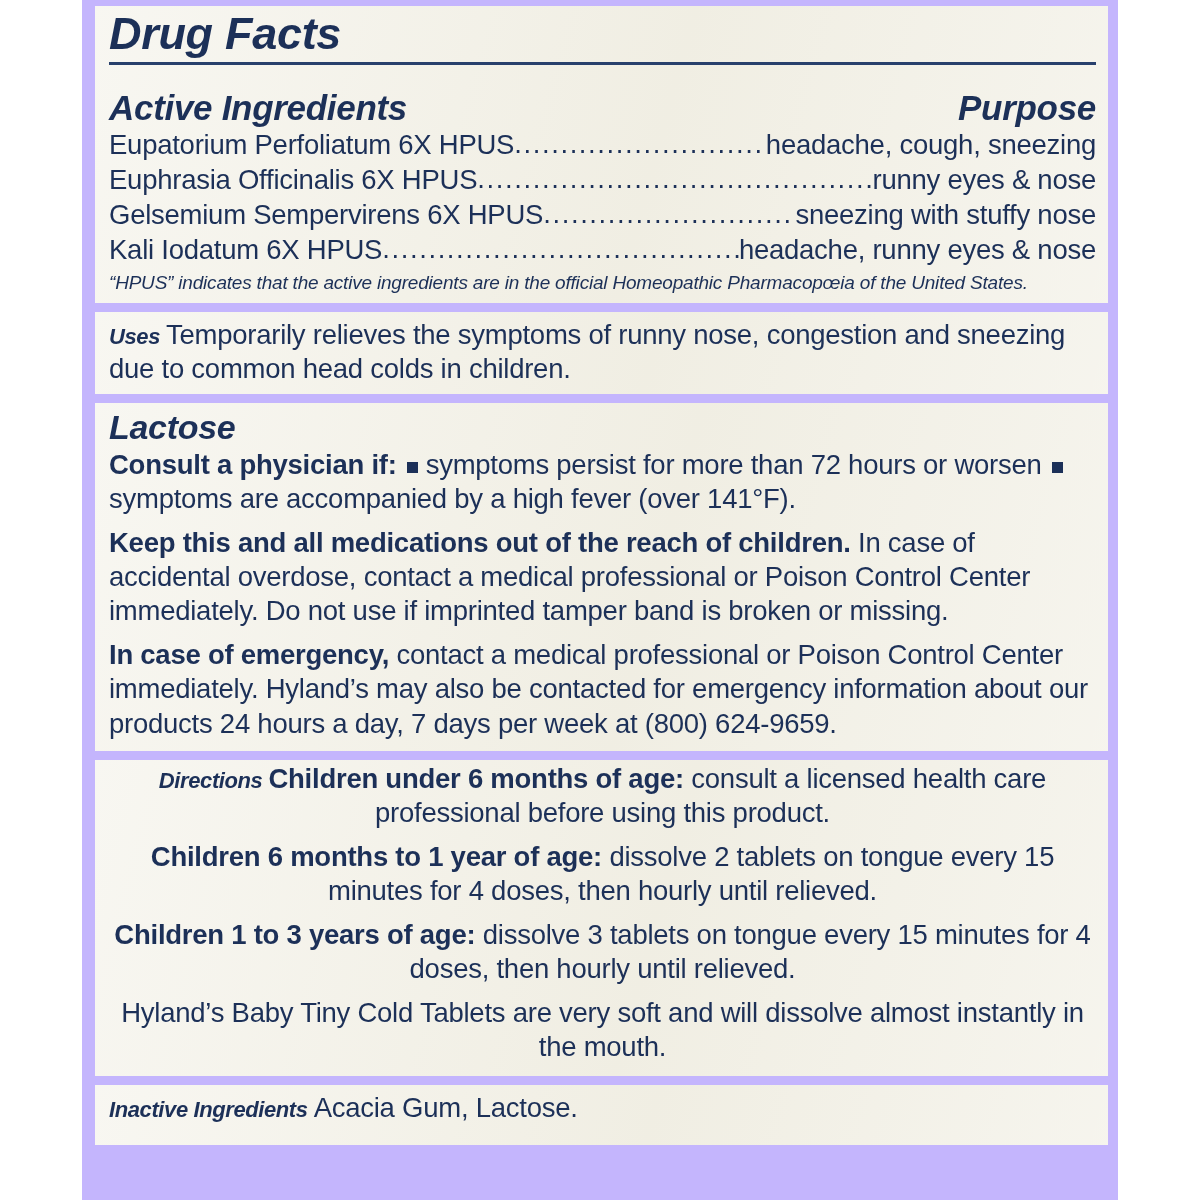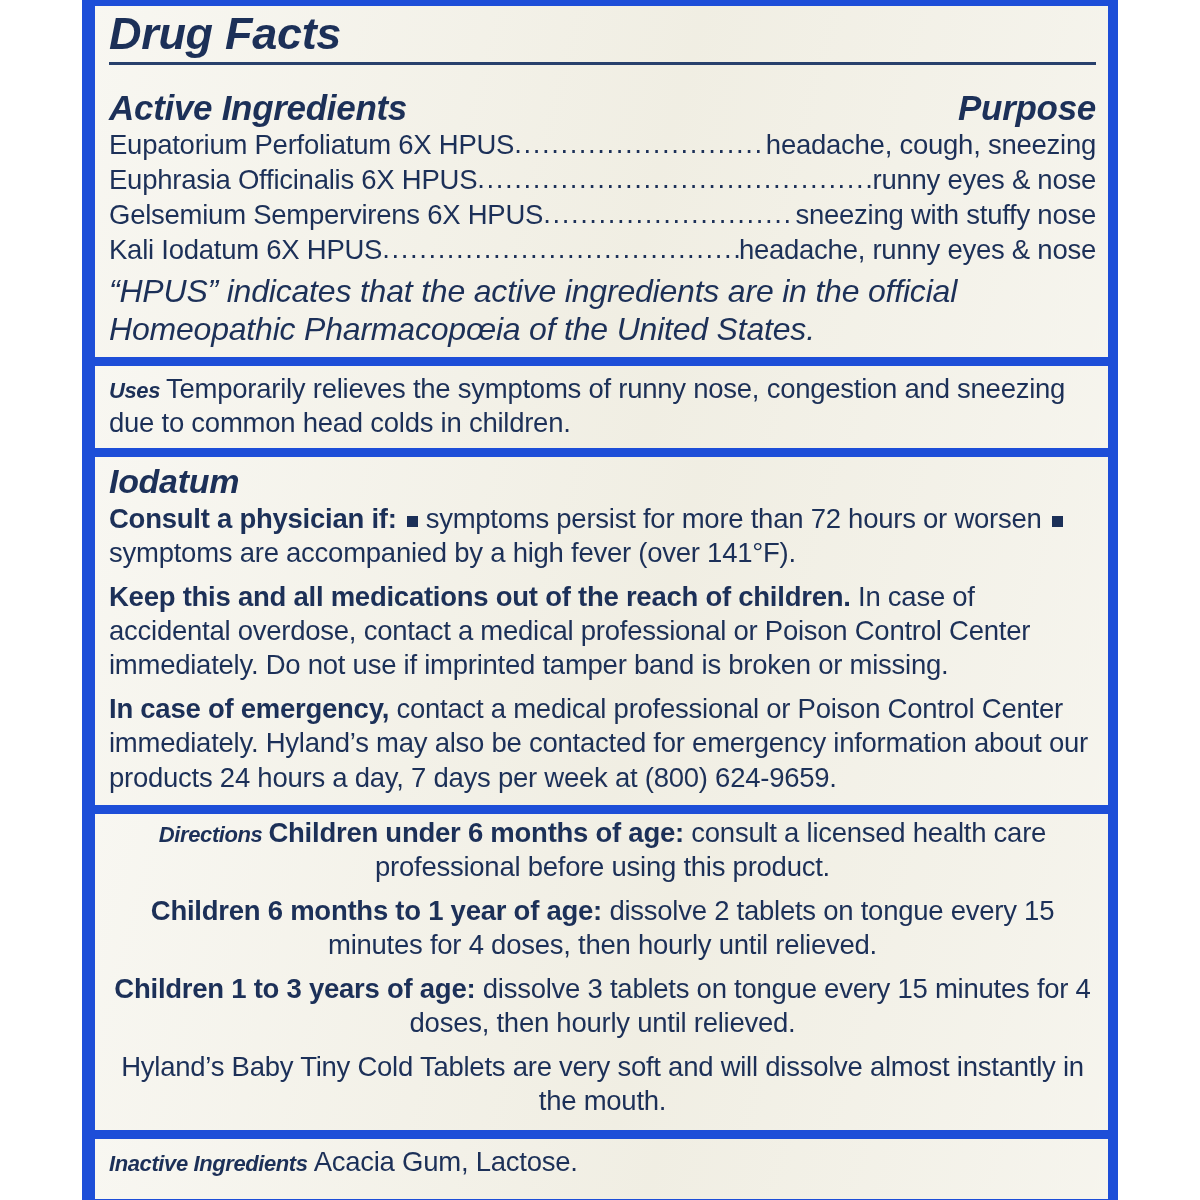--- a/index.html
+++ b/index.html
@@ -15,21 +15,21 @@
     overflow: hidden;
   }
 
   
   #label {
     position: absolute;
     left: 82px;
     top: 0px;
     width: 1036px;
     height: 1200px;
-    background: #1d4ed8;
+    background: #c4b5fd;
     box-sizing: border-box;
     padding: 6px 10px 8px 13px;
   }
 
   .panel {
     background: #f2f0e6;
     box-sizing: border-box;
     padding: 2px 12px 6px 14px;
     position: relative;
   }
@@ -90,21 +90,21 @@
     white-space: nowrap;
     font-size: 27.5px;
     letter-spacing: 1.6px;
     margin: 0 0px;
     position: relative;
     top: -1px;
   }
 
   .hpus-note {
     font-style: italic;
-    font-size: 32px;
+    font-size: 19px;
     line-height: 1.2;
     margin-top: 4px;
     letter-spacing: -0.2px;
   }
   .sect-head-block {
     font-size: 34px;
     font-weight: bold;
     font-style: italic;
     letter-spacing: -0.3px;
     line-height: 1.15;
@@ -188,21 +188,21 @@
     <div class="hpus-note">“HPUS” indicates that the active ingredients are in the official Homeopathic Pharmacopœia of the United States.</div>
   </div>
 
   <div class="panel" id="panel-uses">
     <p class="para body-txt">
       <span class="inline-head">Uses</span><span>Temporarily relieves the symptoms of runny nose, congestion and sneezing due to common head colds in children.</span>
     </p>
   </div>
 
   <div class="panel" id="panel-warnings">
-    <div class="sect-head-block">Iodatum</div>
+    <div class="sect-head-block">Lactose</div>
 
     <p class="para body-txt">
       <b>Consult a physician if:</b><span class="bullet"></span><span>symptoms persist for more than 72 hours or worsen</span><span class="bullet"></span><span>symptoms are accompanied by a high fever (over 141°F).</span>
     </p>
 
     <p class="para body-txt">
       <b>Keep this and all medications out of the reach of children.</b> <span>In case of accidental overdose, contact a medical professional or Poison Control Center immediately. Do not use if imprinted tamper band is broken or missing.</span>
     </p>
 
     <p class="para body-txt">

